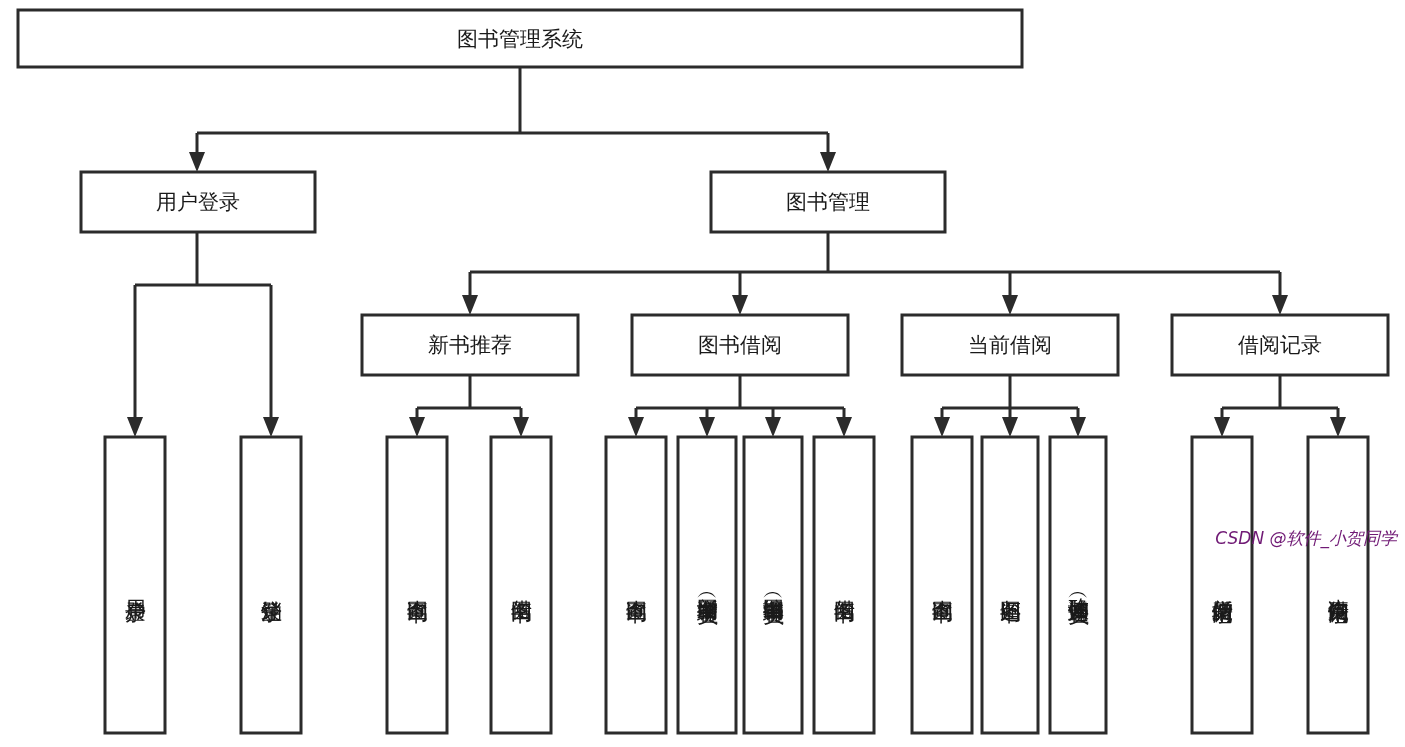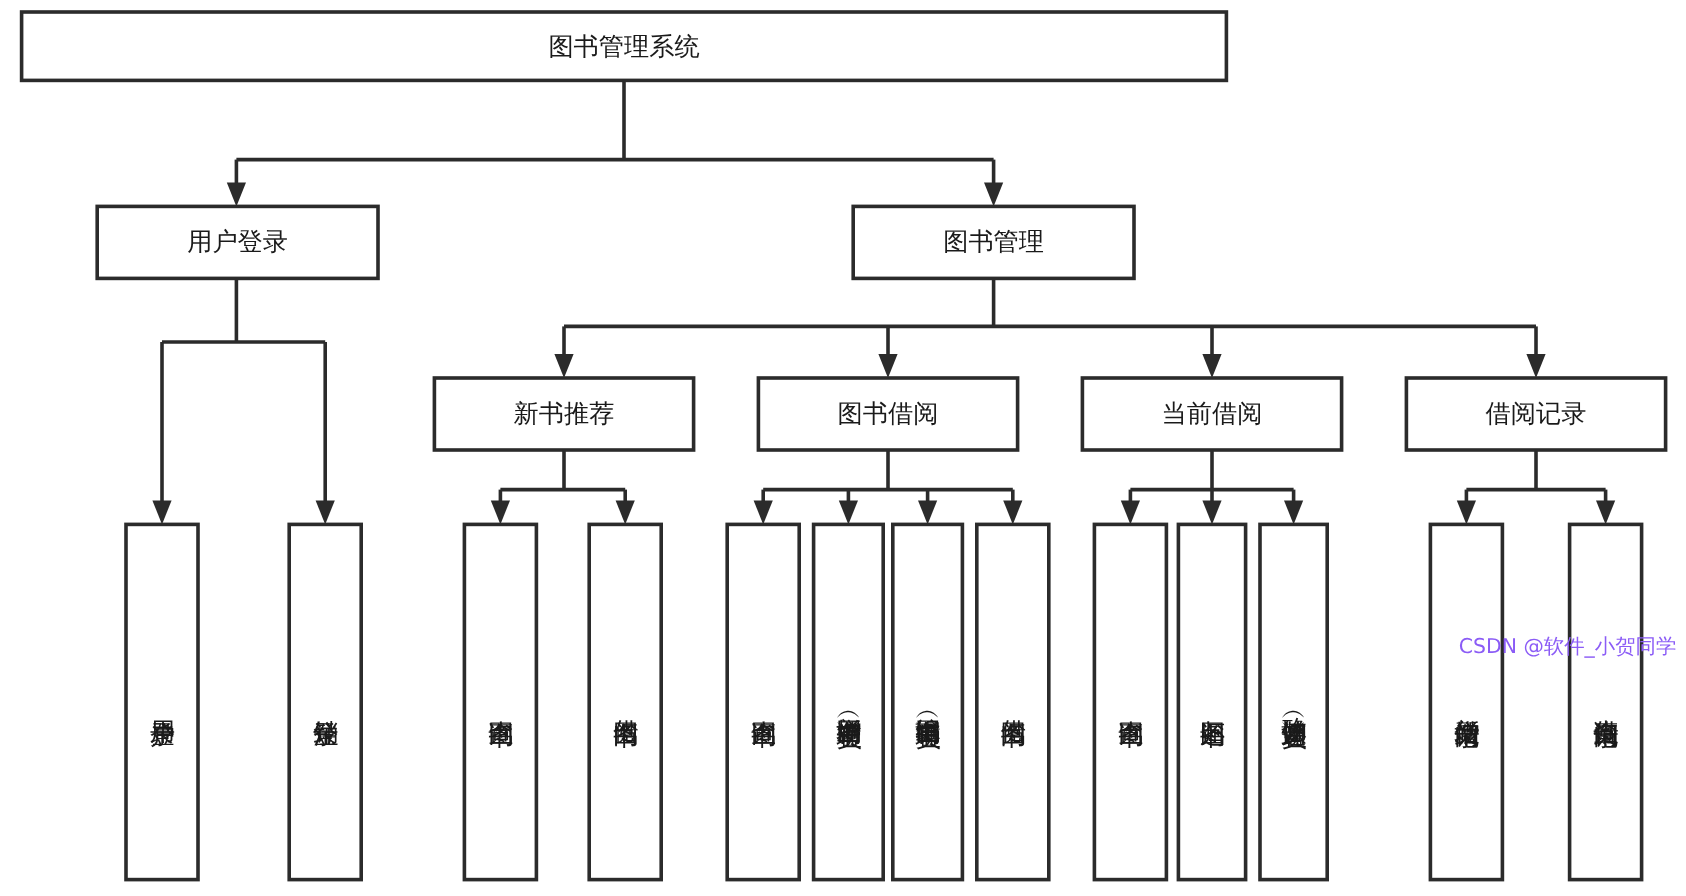--- a/index.html
+++ b/index.html
@@ -63,22 +63,23 @@
     text-align: center;
     white-space: nowrap;
     pointer-events: none;
   }
   .watermark {
     position: absolute;
     right: 8px;
     bottom: 6px;
     font-family: "DejaVu Sans", "Liberation Sans", sans-serif;
     font-size: 17px;
-    color: #8b5cf6;
+    color: #701a75;
     white-space: nowrap;
+    font-style: italic;
   }
 </style>
 </head>
 <body>
 
 <div id="diagram-root">
 
   <svg class="diagram-canvas" viewBox="0 0 1405 747">
 
     <g>

